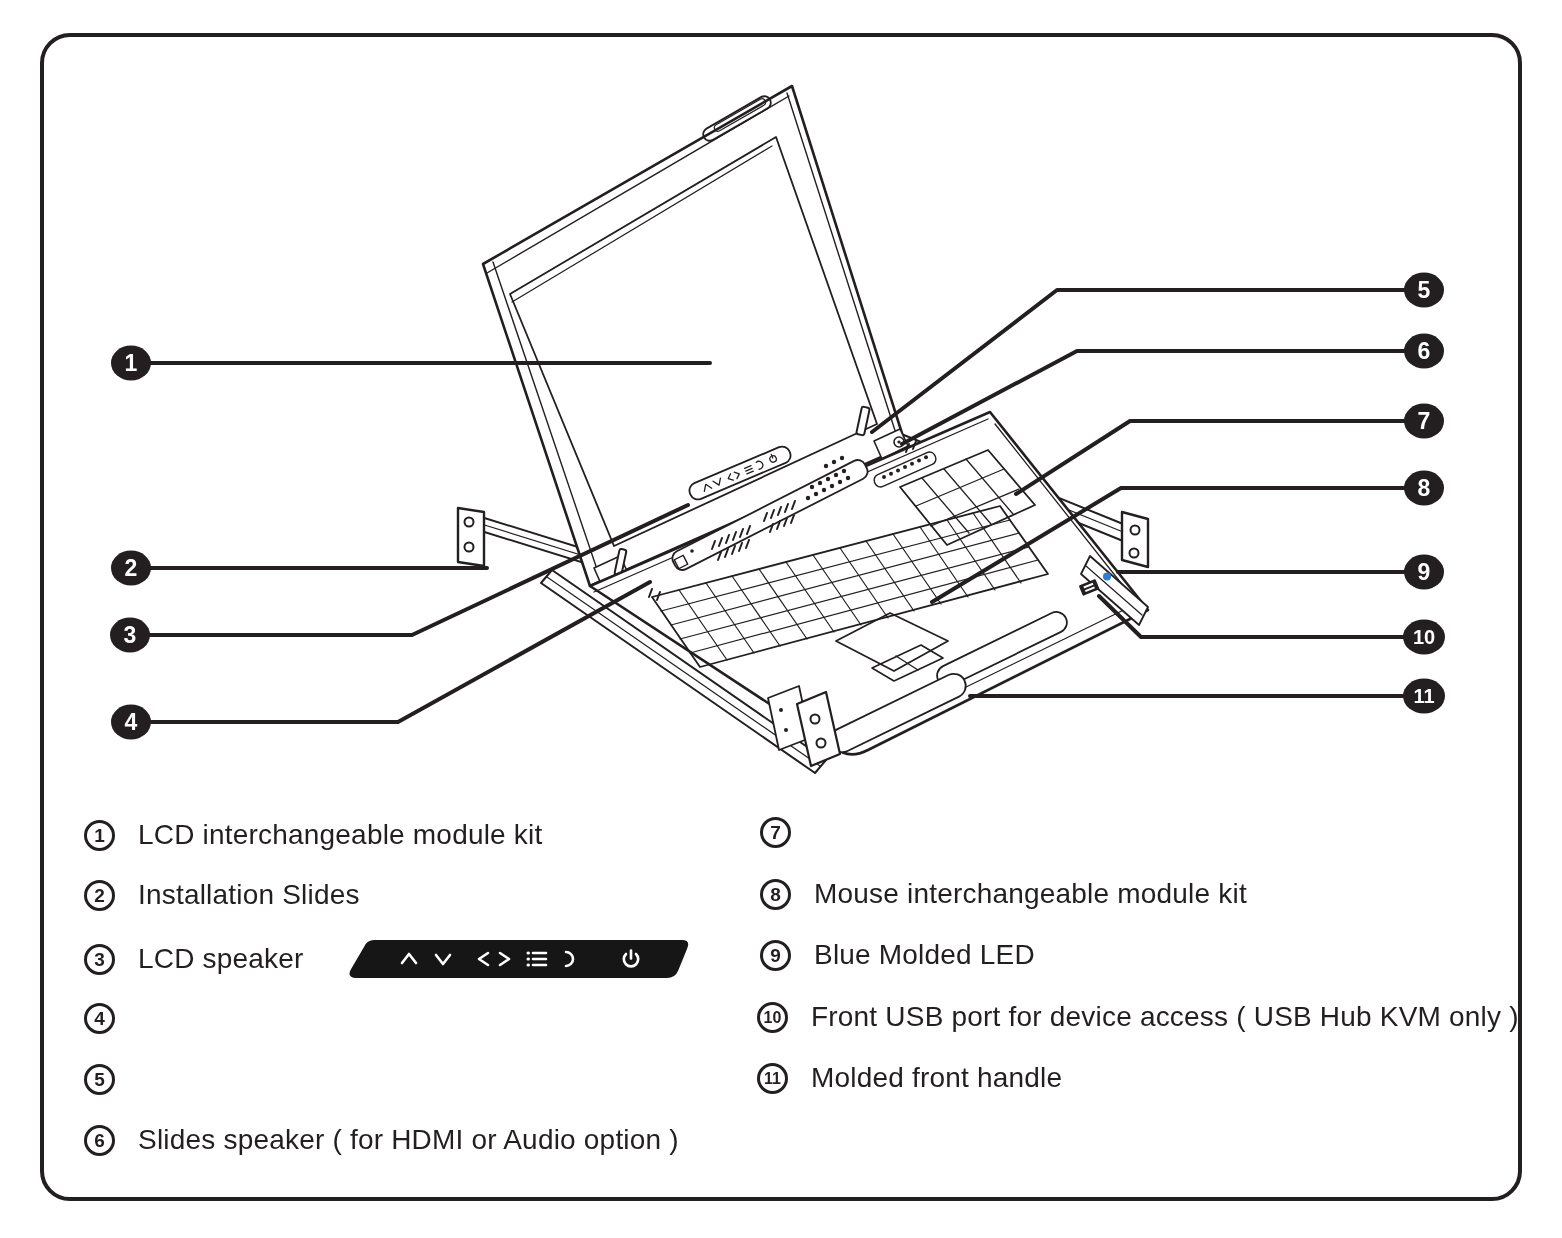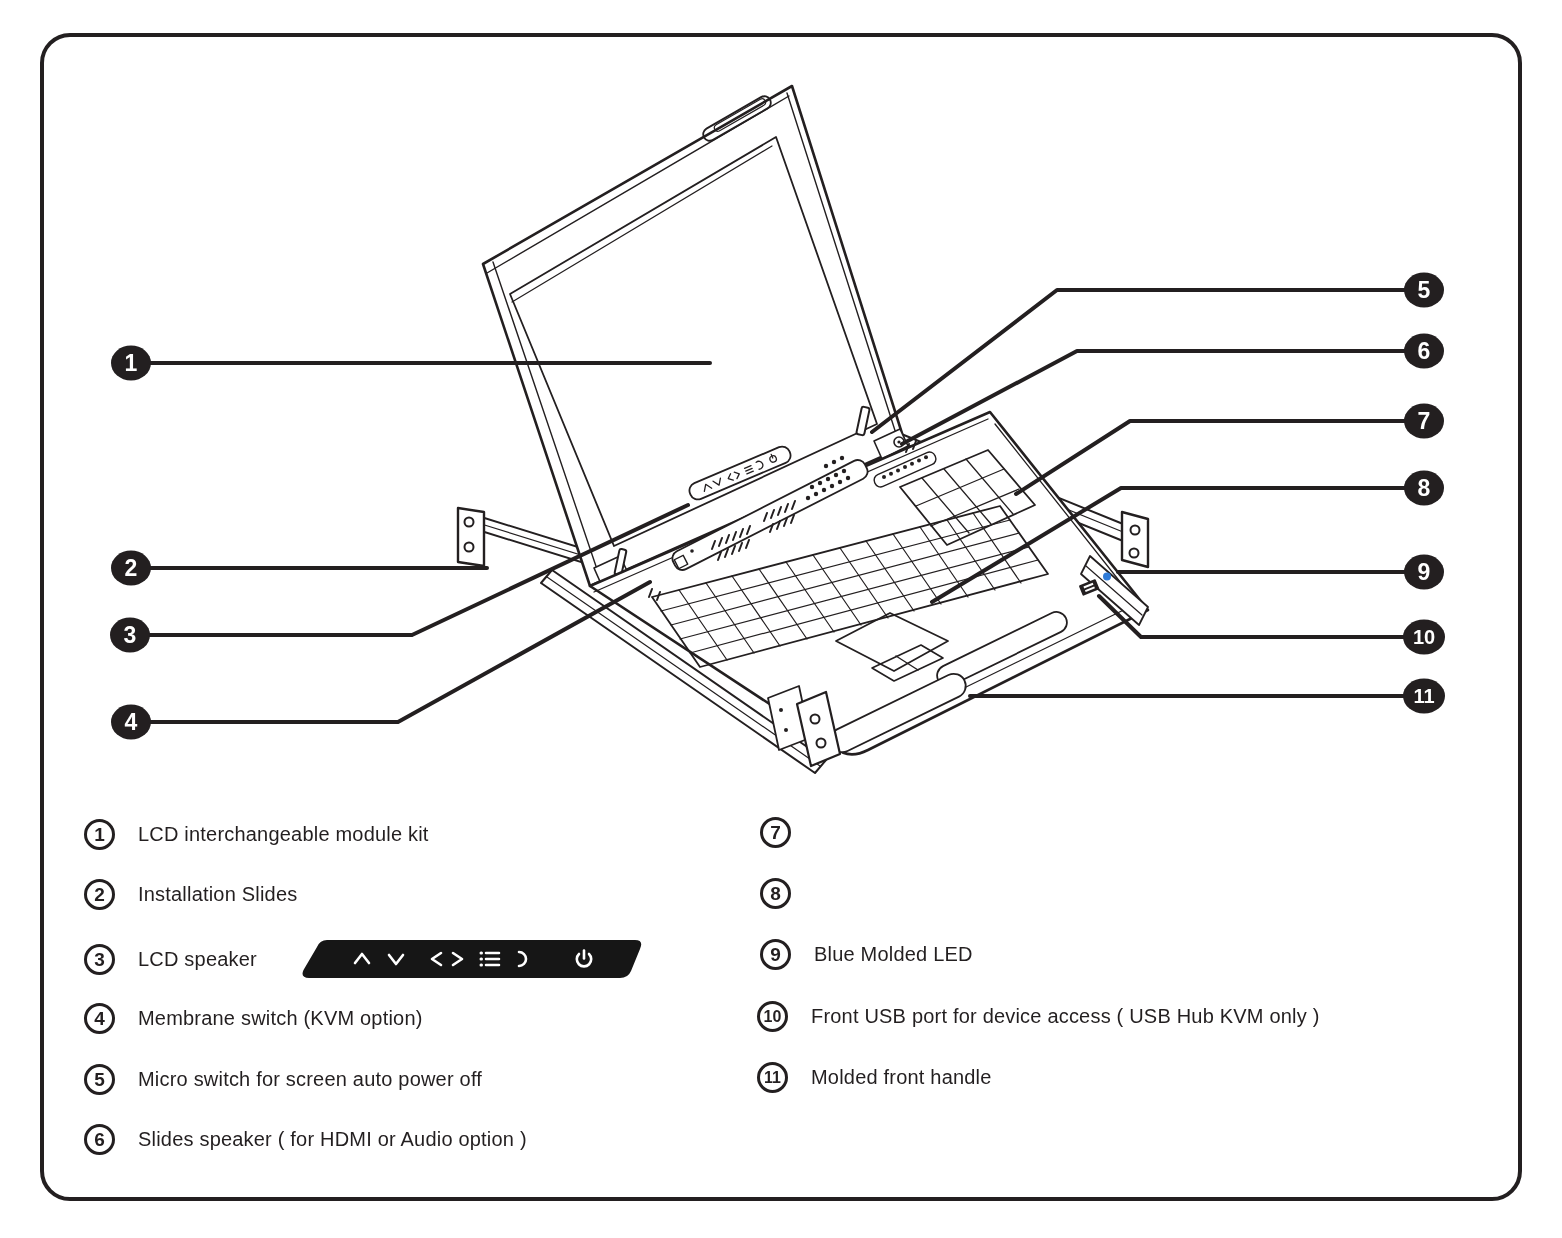--- a/index.html
+++ b/index.html
@@ -2,21 +2,21 @@
 <html><head>
 <meta charset="utf-8">
 <style>
   html,body{margin:0;padding:0;background:#fff;}
   body{width:1562px;height:1238px;position:relative;font-family:"Liberation Sans",sans-serif;color:#231f20;}
   .frame{position:absolute;left:40px;top:33px;width:1474px;height:1160px;border:4px solid #231f20;border-radius:30px;background:#fff;}
   svg.diagram{position:absolute;left:0;top:0;width:1562px;height:1238px;}
   .legend-row{position:absolute;display:flex;align-items:center;white-space:nowrap;}
   .lg-badge{flex:0 0 auto;width:25px;height:25px;border:3px solid #231f20;border-radius:50%;
     font-size:19px;font-weight:bold;line-height:25px;text-align:center;color:#231f20;}
-  .lg-text{margin-left:23px;font-size:20px;color:#231f20;letter-spacing:0.2px;}
+  .lg-text{margin-left:23px;font-size:28px;color:#231f20;letter-spacing:0.2px;}
   .bar-svg{margin-left:44px;display:block;}
 </style>
 </head>
 <body>
 
 <div class="frame"></div>
 
 <svg class="diagram" viewBox="0 0 1562 1238" fill="none" stroke="#231f20" stroke-width="2" stroke-linejoin="round" stroke-linecap="round">
 
   <g>
@@ -231,36 +231,35 @@
       <path d="M218,15 A7,7 0 1 1 218,29"></path>
       <g>
         <path d="M278,17 A7.2,7.2 0 1 0 288,17"></path>
         <path d="M283,13.5 V21.5"></path>
       </g>
     </g>
   </svg>
 </div>
 <div class="legend-row" style="left:84px;top:1003px;">
   <span class="lg-badge">4</span>
-  <span class="lg-text">Membrane switch (KVM option)</span>
 </div>
 <div class="legend-row" style="left:84px;top:1064px;">
   <span class="lg-badge">5</span>
-  <span class="lg-text">Micro switch for screen auto power off</span>
 </div>
 <div class="legend-row" style="left:84px;top:1124px;">
   <span class="lg-badge">6</span>
   <span class="lg-text">Slides speaker ( for HDMI or Audio option )</span>
 </div>
 
 <div class="legend-row" style="left:760px;top:817px;">
   <span class="lg-badge">7</span>
 </div>
 <div class="legend-row" style="left:760px;top:878px;">
   <span class="lg-badge">8</span>
+  <span class="lg-text">Mouse interchangeable module kit</span>
 </div>
 <div class="legend-row" style="left:760px;top:939px;">
   <span class="lg-badge">9</span>
   <span class="lg-text">Blue Molded LED</span>
 </div>
 <div class="legend-row" style="left:757px;top:1001px;">
   <span class="lg-badge" style="font-size:16px;">10</span>
   <span class="lg-text">Front USB port for device access ( USB Hub KVM only )</span>
 </div>
 <div class="legend-row" style="left:757px;top:1062px;">

